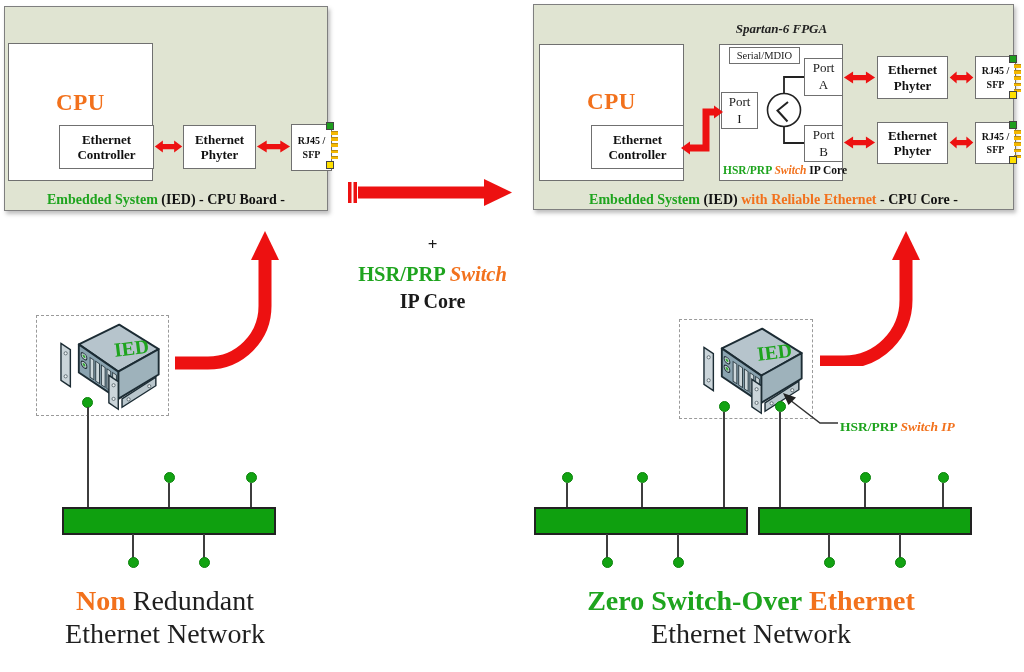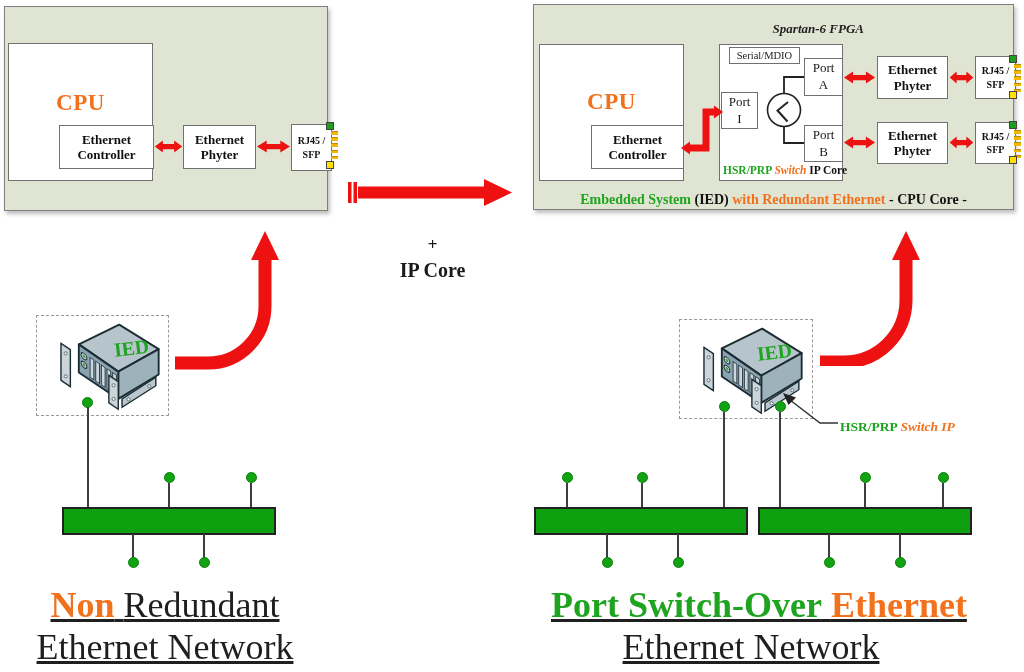--- a/index.html
+++ b/index.html
@@ -12,36 +12,36 @@
   .blabel{font-weight:bold;font-size:13px;line-height:1.18;}
   .portlabel{font-size:13px;line-height:1.3;color:#1a1a1a;}
   .small{font-size:10.5px;color:#1a1a1a;}
   .rjlabel{font-weight:bold;font-size:10px;line-height:1.35;}
   .cpu-title{font-weight:bold;font-size:23px;color:#f2711c;letter-spacing:.5px;}
   .panel-caption{font-weight:bold;font-size:14px;text-align:center;white-space:nowrap;color:#111;}
   .g{color:#1ea41e;}
   .o{color:#f2711c;}
   .k{color:#111111;}
   .ital{font-style:italic;}
-  .fpga-title{font-style:italic;font-weight:bold;font-size:13px;color:#222;text-align:right;white-space:nowrap;}
+  .fpga-title{font-style:italic;font-weight:bold;font-size:13px;color:#222;text-align:center;white-space:nowrap;}
   .core-label{font-weight:bold;font-size:11.5px;white-space:nowrap;color:#111;}
   .mid-block{text-align:center;color:#1a1a1a;}
   .mid-l1{font-weight:bold;font-size:21px;}
   .mid-plus{font-weight:bold;font-size:17px;margin-top:8px;}
   .mid-l3{font-weight:bold;font-size:20.5px;margin-top:8px;}
   .mid-l4{font-weight:bold;font-size:20px;margin-top:4px;}
   .dashedbox{border:1.5px dashed #9a9a9a;background:#ffffff;}
   .busbar{background:#0fa00f;border:2px solid #222222;}
   .stub{width:2px;background:#3e3e3e;}
   .gdot{width:11px;height:11px;border-radius:50%;background:#12a312;border:1px solid #0b820b;}
   .sq{border:1px solid #444;}
   .sq-green{background:#1e9e1e;}
   .sq-yellow{background:#ffe000;}
   .pin{width:7px;height:2.6px;background:#f5b800;border-top:.5px solid #b98a10;margin-bottom:2.6px;}
-  .net-caption{text-align:center;font-size:36px;line-height:1.18;color:#1f1f1f;white-space:nowrap;text-decoration:underline;}
+  .net-caption{text-align:center;font-size:28px;line-height:1.18;color:#1f1f1f;white-space:nowrap;}
   .net-caption .bold{font-weight:bold;}
   .annot{font-weight:bold;font-size:13.5px;white-space:nowrap;}
 </style>
 </head>
 <body>
 
 <div id="stage">
 
   <div class="abs panel" style="left:4px;top:6px;width:324px;height:205px;"></div>
 
@@ -73,30 +73,38 @@
   <div class="abs sq sq-green" style="left:326px;top:122px;width:8px;height:8px;"></div>
   <div class="abs" style="left:331px;top:131px;">
     <div class="pin"></div>
       <div class="pin"></div>
       <div class="pin"></div>
       <div class="pin"></div>
       <div class="pin"></div>
   </div>
   <div class="abs sq sq-yellow" style="left:326px;top:161px;width:8px;height:8px;"></div>
 
+  <div class="abs panel-caption" style="left:4px;top:192px;width:324px;">
+    <span class="g">Embedded System</span>
+    <span class="k">(IED) - CPU Board -</span>
+  </div>
 
   <svg class="abs" style="left:346px;top:177px;" width="168" height="31" viewBox="0 0 168 31">
     <rect x="2" y="5" width="3.5" height="21" fill="#ed1111"></rect>
     <rect x="7.5" y="5" width="3.5" height="21" fill="#ed1111"></rect>
     <rect x="12" y="9.5" width="126" height="12" fill="#ed1111"></rect>
     <polygon points="138,2 138,29 166,15.5" fill="#ed1111"></polygon>
   </svg>
 
   <div class="abs mid-block" style="left:330px;top:227px;width:205px;">
     <div class="mid-plus">+</div>
+    <div class="mid-l3">
+      <span class="g">HSR/PRP</span>
+      <span class="o ital">Switch</span>
+    </div>
     <div class="mid-l4">IP Core</div>
   </div>
 
   <div class="abs panel" style="left:533px;top:4px;width:481px;height:206px;"></div>
 
   <div class="abs fpga-title" style="left:699px;top:21px;width:165px;">Spartan-6 FPGA</div>
 
   <div class="abs wbox" style="left:539px;top:44px;width:145px;height:137px;justify-content:flex-start;padding-top:44px;">
     <span class="cpu-title">CPU</span>
   </div>
@@ -184,21 +192,21 @@
       <div class="pin"></div>
       <div class="pin"></div>
       <div class="pin"></div>
       <div class="pin"></div>
   </div>
   <div class="abs sq sq-yellow" style="left:1009px;top:156px;width:8px;height:8px;"></div>
 
   <div class="abs panel-caption" style="left:533px;top:192px;width:481px;">
     <span class="g">Embedded System</span>
     <span class="k">(IED)</span>
-    <span class="o">with Redundant Ethernet</span>
+    <span class="o">with Reliable Ethernet</span>
     <span class="k">- CPU Core -</span>
   </div>
 
   <svg class="abs" style="left:168px;top:224px;" width="111" height="146" viewBox="0 0 111 146">
     <path d="M 7 139 H 40 A 57 57 0 0 0 97 82 V 35" fill="none" stroke="#ed1111" stroke-width="13"></path>
     <polygon points="83,36 111,36 97,7" fill="#ed1111"></polygon>
   </svg>
   <svg class="abs" style="left:814px;top:226px;" width="106" height="140" viewBox="0 0 106 140">
     <path d="M 6 136 H 30 A 62 62 0 0 0 92 74 V 33" fill="none" stroke="#ed1111" stroke-width="13"></path>
     <polygon points="78,34 106,34 92,5" fill="#ed1111"></polygon>
@@ -309,19 +317,19 @@
   <div class="abs gdot" style="left:860px;top:472px;"></div>
   <div class="abs stub" style="left:942px;top:483px;height:24px;"></div>
   <div class="abs gdot" style="left:938px;top:472px;"></div>
   <div class="abs stub" style="left:828px;top:534px;height:24px;"></div>
   <div class="abs gdot" style="left:824px;top:557px;"></div>
   <div class="abs stub" style="left:899px;top:534px;height:24px;"></div>
   <div class="abs gdot" style="left:895px;top:557px;"></div>
 
   <div class="abs net-caption" style="left:551px;top:584px;width:400px;">
     <div>
-      <span class="bold g">Port Switch-Over</span>
+      <span class="bold g">Zero Switch-Over</span>
       <span class="bold o">Ethernet</span>
     </div>
     <div>Ethernet Network</div>
   </div>
 
 </div>
 
 </body></html>

